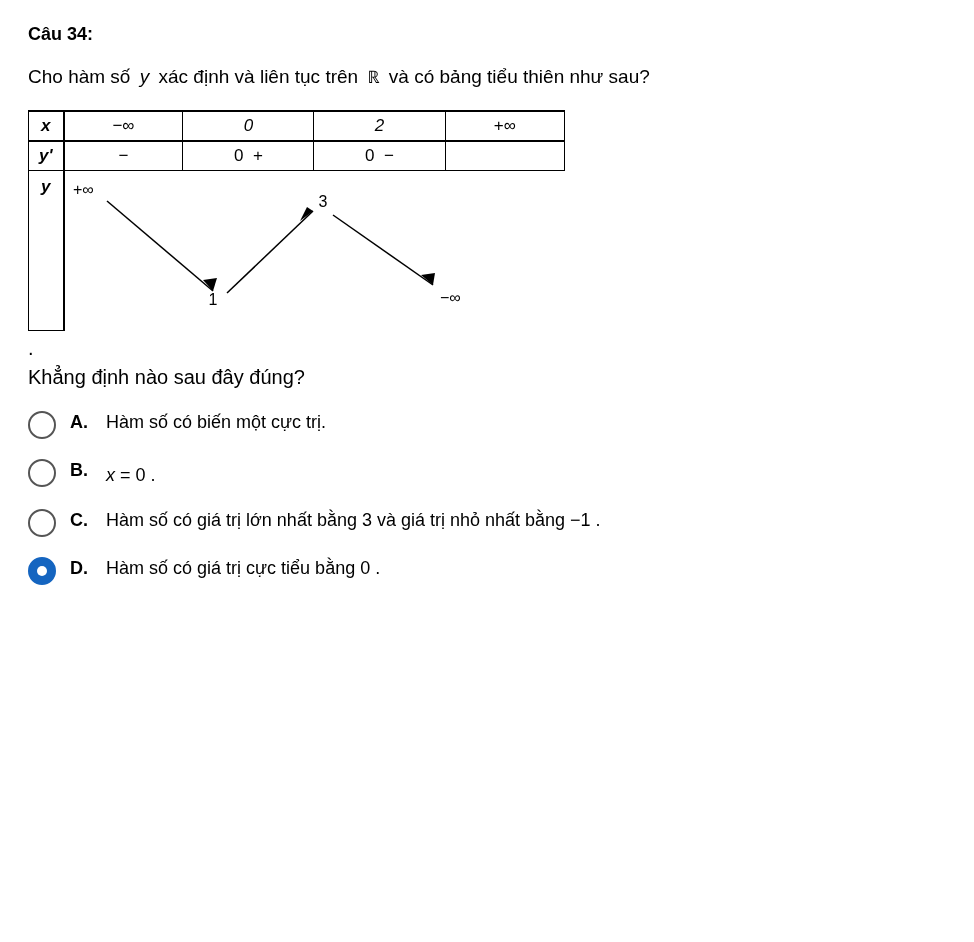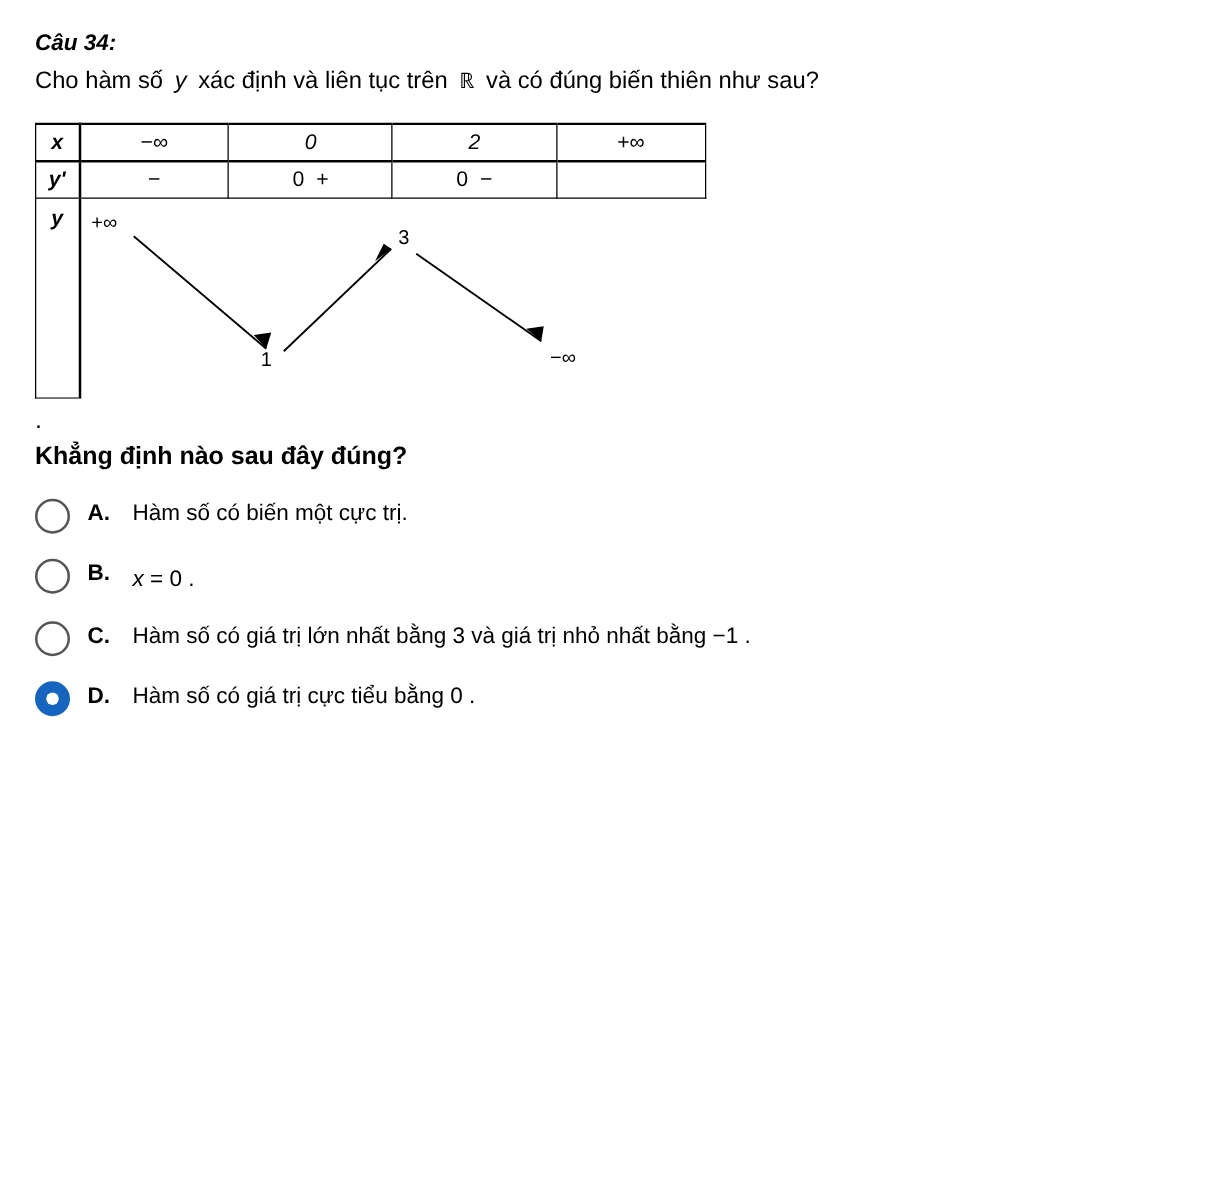--- a/index.html
+++ b/index.html
@@ -7,22 +7,21 @@
       font-family: Arial, sans-serif;
       background: #fff;
       color: #000;
       padding: 24px 28px;
       max-width: 974px;
       min-height: 942px;
     }
     .question-number {
       font-size: 18px;
       font-weight: bold;
-      margin-bottom: 6px;
-      font-style: italic;
+      margin-bottom: 18px;
     }
     .question-text {
       font-size: 19px;
       line-height: 1.5;
       margin-bottom: 18px;
     }
     
     .variation-table-container {
       margin-bottom: 6px;
       overflow-x: auto;
@@ -49,21 +48,21 @@
     .variation-table .top-border td {
       border-top: 2px solid #000;
       border-bottom: 2px solid #000;
     }
     .period-dot {
       font-size: 20px;
       margin-bottom: 6px;
     }
     .assertion-heading {
       font-size: 20px;
-      font-weight: bold;
+      font-weight: normal;
       margin-bottom: 20px;
     }
     
     .options-list {
       list-style: none;
       display: flex;
       flex-direction: column;
       gap: 18px;
     }
     .option-item {
@@ -112,21 +111,21 @@
 </head>
 <body>
 
 <div class="question-number">Câu 34:</div>
 
 <div class="question-text">
   <span>Cho hàm số</span>
   <span style="font-style:italic; margin:0 4px;">y</span>
   <span>xác định và liên tục trên</span>
   <span style="font-size:17px; vertical-align:middle; margin:0 4px;">ℝ</span>
-  <span>và có đúng biến thiên như sau?</span>
+  <span>và có bảng tiểu thiên như sau?</span>
 </div>
 
 <div class="variation-table-container">
   <table class="variation-table">
     <tbody>
 
       <tr class="top-border">
         <td class="row-label" style="border-right:2px solid #000;"><i>x</i></td>
         <td>−∞</td>
         <td><i>0</i></td>

